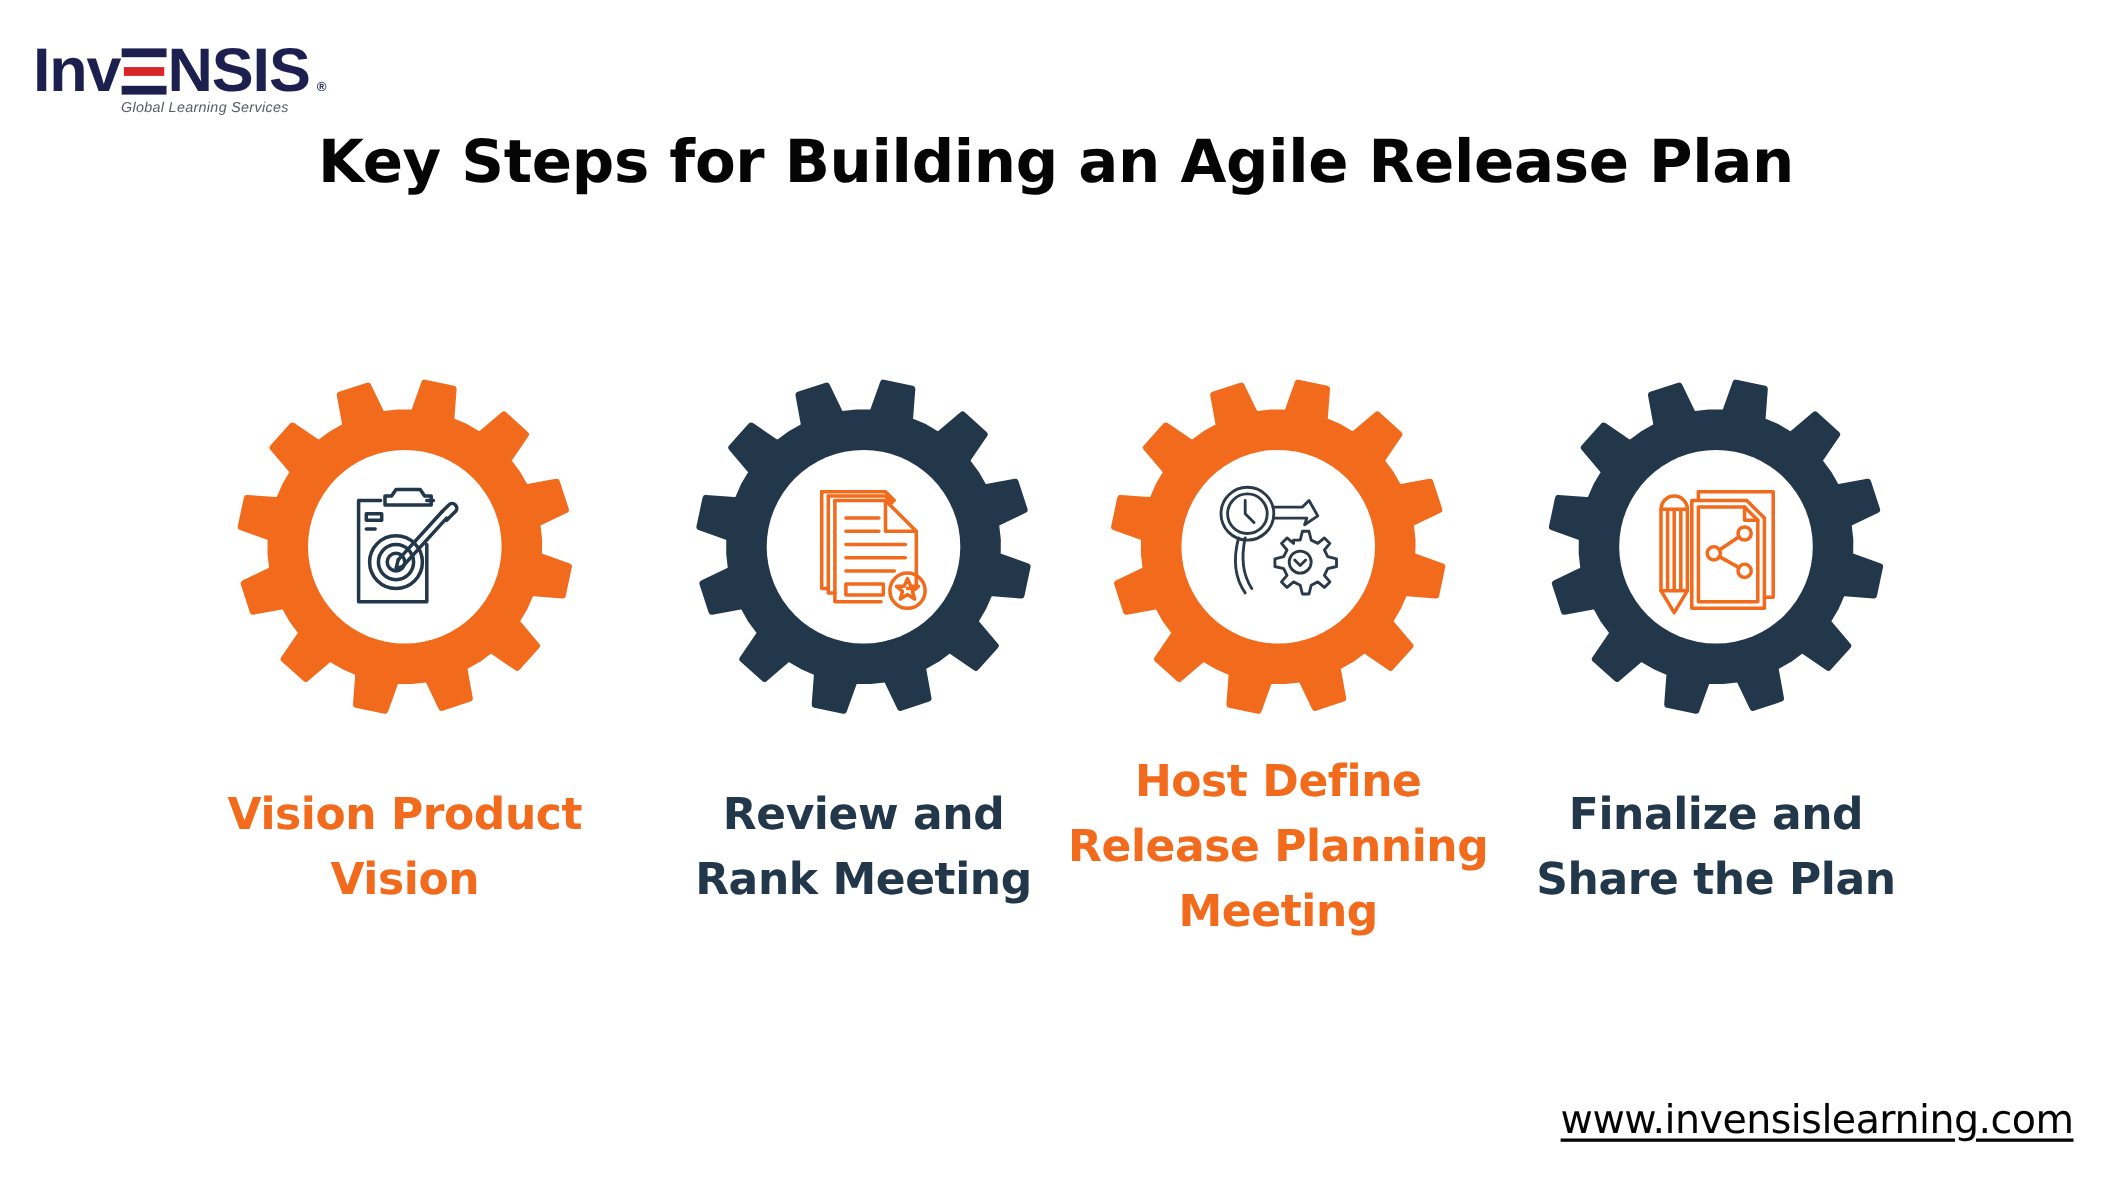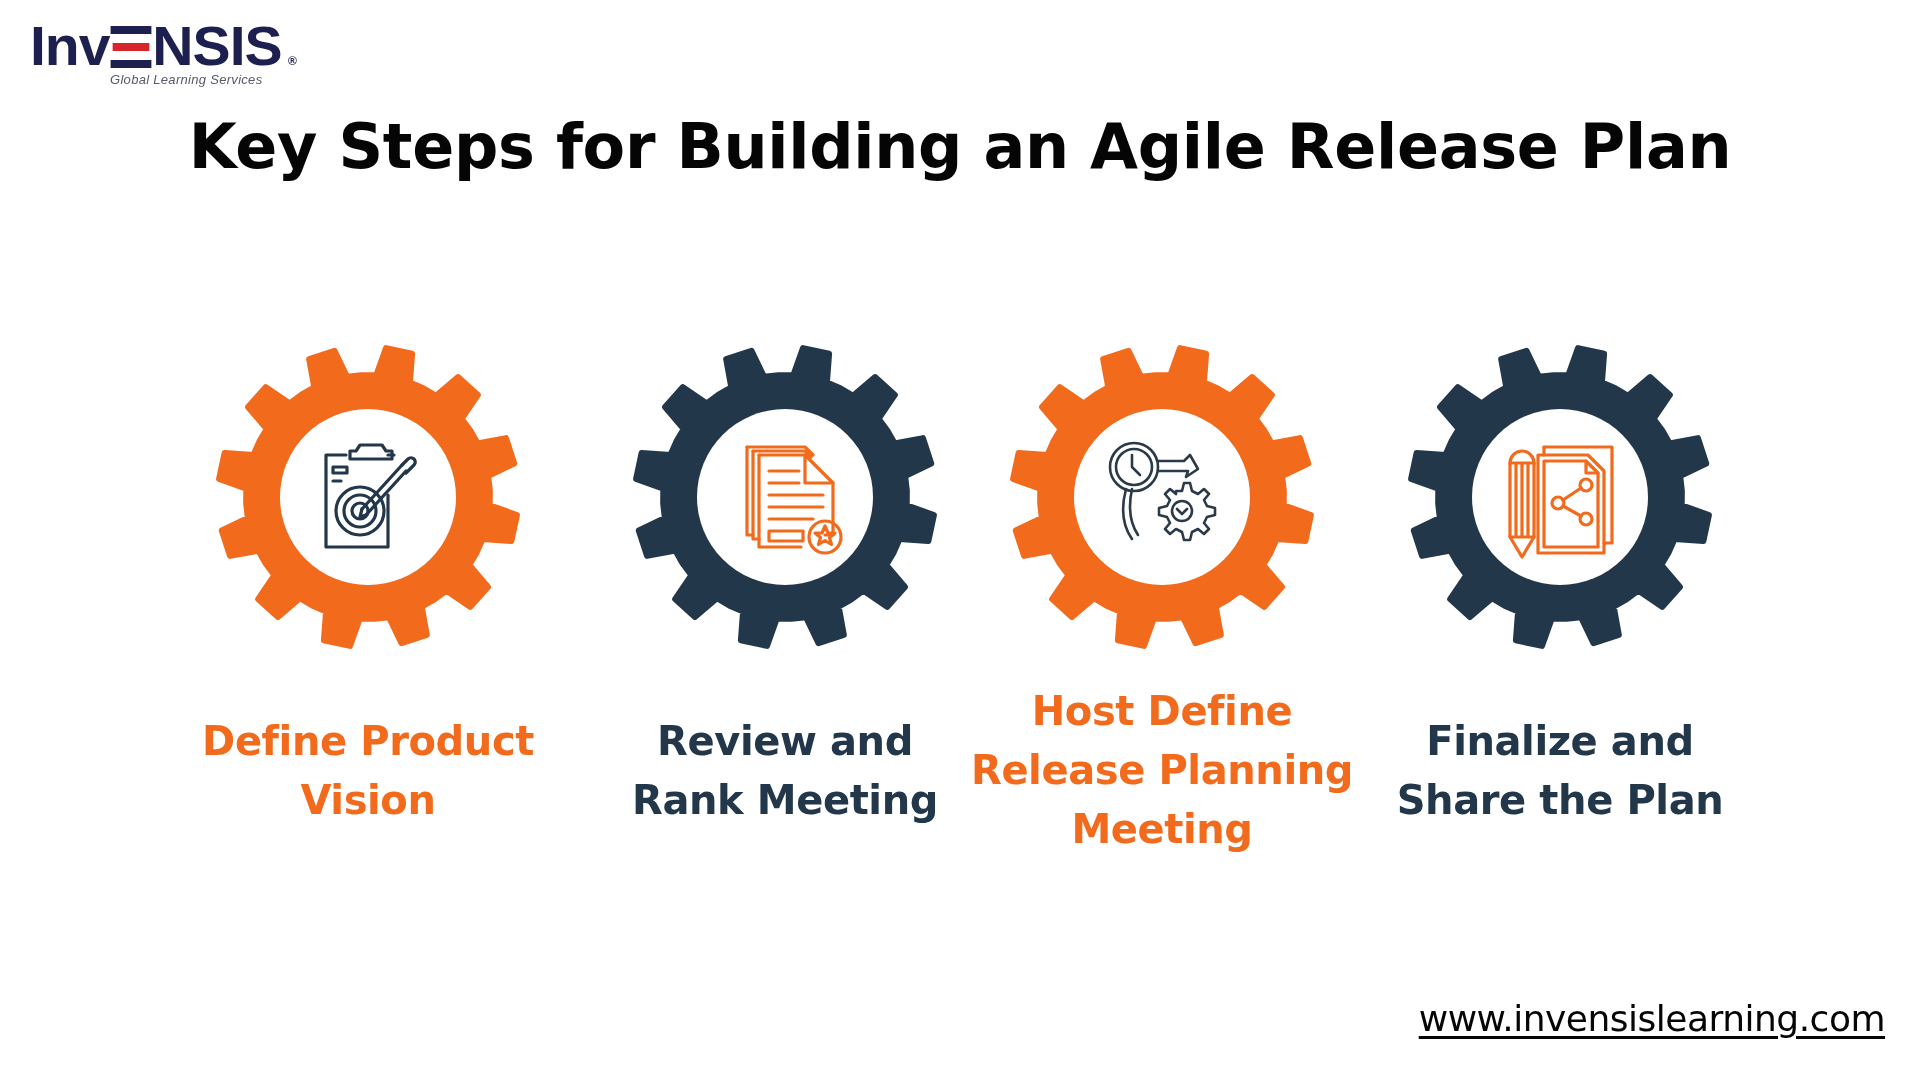--- a/index.html
+++ b/index.html
@@ -1,38 +1,38 @@
 <!DOCTYPE html>
 <html><head>
 <meta charset="utf-8">
 <style>
   html, body { margin: 0; padding: 0; }
   body {
     width: 1920px; height: 1080px; background: #ffffff; position: relative; overflow: hidden;
     font-family: "Liberation Sans", sans-serif;
   }
-  .logo { position: absolute; left: 30px; top: 18px; width: 270px; height: 72px; }
+  .logo { position: absolute; left: 30px; top: 36px; width: 270px; height: 72px; }
   .logo-word {
     position: absolute; left: 0; top: 0; font-family: "Liberation Sans", sans-serif;
     font-weight: 700; font-size: 56px; line-height: 56px; letter-spacing: -1px; color: #1d1f4f;
     transform: scaleX(1.02); transform-origin: left top; white-space: nowrap;
   }
   .logo-e { display: inline-block; position: relative; width: 40px; height: 42px; vertical-align: -3px; margin: 0 1px; }
   .logo-e span { position: absolute; left: 0; width: 40px; height: 8px; background: #1d1f4f; }
   .logo-e .b1 { top: 0; }
   .logo-e .b2 { top: 17px; background: #d7252b; left: 2px; width: 36px; }
   .logo-e .b3 { top: 34px; }
   .logo-reg { position: absolute; left: 258px; top: 36px; font-size: 12px; color: #1d1f4f; font-weight: 700; }
   .logo-tag {
     position: absolute; left: 80px; top: 54px; font-size: 13px; font-style: italic; color: #555a66;
     white-space: nowrap; letter-spacing: 0.3px;
   }
   .title {
     position: absolute; left: 0; top: 104px; width: 1920px; text-align: center;
-    font-family: "DejaVu Sans", sans-serif; font-weight: 700; font-size: 62px; line-height: 86px;
+    font-family: "DejaVu Sans", sans-serif; font-weight: 700; font-size: 54px; line-height: 86px;
     color: #050505; letter-spacing: -0.3px;
   }
   .step { position: absolute; top: 342px; width: 320px; height: 450px; }
   .gear { position: absolute; left: 0; top: 0; width: 320px; height: 310px; }
   .gear svg { width: 320px; height: 310px; display: block; }
   .label {
     position: absolute; left: -40px; width: 400px; text-align: center;
     font-family: "DejaVu Sans", sans-serif; font-weight: 700; font-size: 40px; line-height: 59px;
     letter-spacing: -0.4px;
   }
@@ -77,21 +77,21 @@
         <circle cx="-8" cy="14" r="24"></circle>
         <circle cx="-8" cy="14" r="16"></circle>
         <circle cx="-8" cy="14" r="8"></circle>
         <path d="M-6,12 L34,-32 M-2,18 L38,-26"></path>
         <path d="M34,-32 l6,-6 a4,4 0 0 1 6,6 l-8,8"></path>
         <path d="M-6,12 l-2,8 l6,-2"></path>
       </g>
     </svg>
   </div>
   <div class="label orange" style="top:370px;">
-    <div>Define Product</div>
+    <div>Vision Product</div>
     <div>Vision</div>
   </div>
 </div>
 
 <div class="step" style="left:625px;">
   <div class="gear">
     <svg viewBox="-160 -155 320 310">
       <path class="gear-path" fill="#23374b" d="M-6.38,-121.83 L8.30,-121.72 L18.02,-148.91 L44.11,-143.37 L41.93,-114.57 L55.39,-108.70 L68.04,-101.26 L90.06,-119.95 L109.88,-102.11 L93.59,-78.26 L102.32,-66.45 L109.56,-53.67 L137.97,-58.85 L146.21,-33.49 L120.18,-20.98 L121.83,-6.38 L121.72,8.30 L148.91,18.02 L143.37,44.11 L114.57,41.93 L108.70,55.39 L101.26,68.04 L119.95,90.06 L102.11,109.88 L78.26,93.59 L66.45,102.32 L53.67,109.56 L58.85,137.97 L33.49,146.21 L20.98,120.18 L6.38,121.83 L-8.30,121.72 L-18.02,148.91 L-44.11,143.37 L-41.93,114.57 L-55.39,108.70 L-68.04,101.26 L-90.06,119.95 L-109.88,102.11 L-93.59,78.26 L-102.32,66.45 L-109.56,53.67 L-137.97,58.85 L-146.21,33.49 L-120.18,20.98 L-121.83,6.38 L-121.72,-8.30 L-148.91,-18.02 L-143.37,-44.11 L-114.57,-41.93 L-108.70,-55.39 L-101.26,-68.04 L-119.95,-90.06 L-102.11,-109.88 L-78.26,-93.59 L-66.45,-102.32 L-53.67,-109.56 L-58.85,-137.97 L-33.49,-146.21 L-20.98,-120.18 Z" stroke="#23374b" stroke-width="6" stroke-linejoin="round"></path>
       <circle cx="0" cy="0" r="88" fill="#ffffff"></circle>
       <g fill="none" stroke="#f26a1c" stroke-width="3.2" stroke-linejoin="round" stroke-linecap="round">

